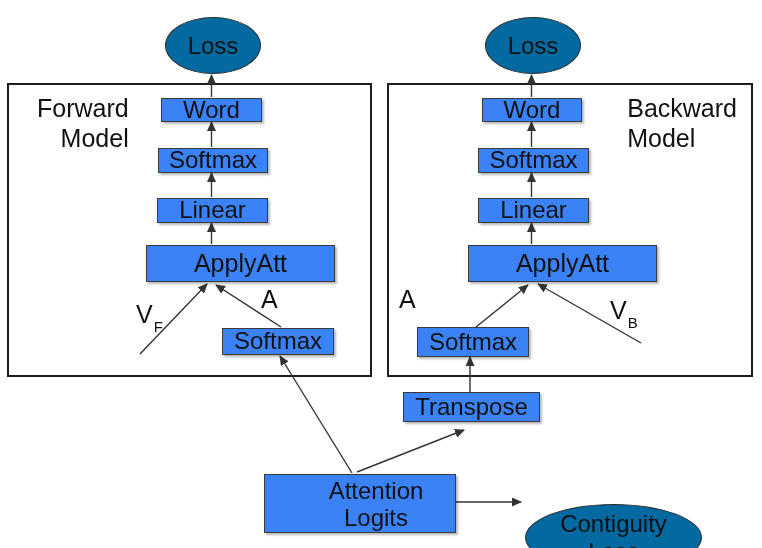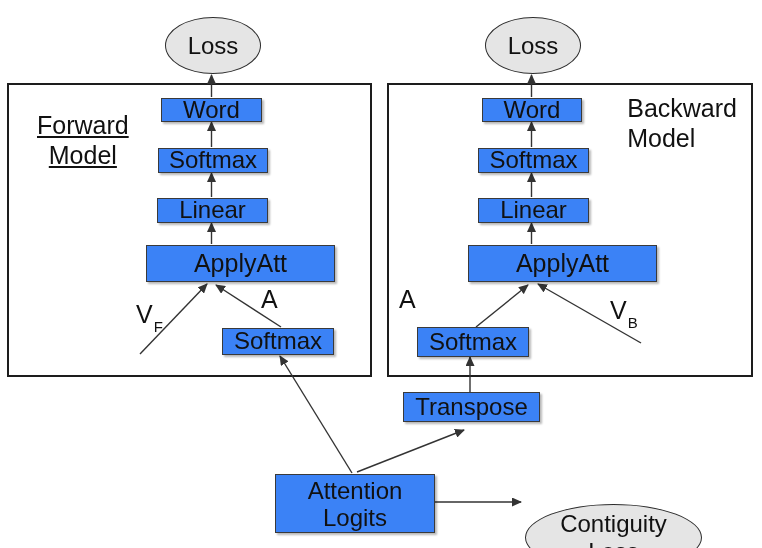--- a/index.html
+++ b/index.html
@@ -6,21 +6,21 @@
   .canvas{position:relative;width:762px;height:548px;background:#ffffff;
           font-family:"Liberation Sans",sans-serif;color:#111;overflow:hidden;}
   .container-box{position:absolute;border:2px solid #1d1d1d;background:transparent;z-index:1;}
   svg.wires{position:absolute;left:0;top:0;z-index:4;}
   .node{position:absolute;background:#3b82f6;border:1.5px solid #3a3a3a;
         display:flex;align-items:center;justify-content:center;
         font-size:24px;line-height:1.1;z-index:6;
         box-shadow:2px 2px 2px rgba(0,0,0,0.28);}
   .node.big{font-size:25px;margin-left:28px;}
   .node.multiline{line-height:27px;}
-  .ellipse{position:absolute;background:#e5e5e5;border:1.6px solid #2d2d2d;border-radius:50%;
+  .ellipse{position:absolute;background:#0369a1;border:1.6px solid #2d2d2d;border-radius:50%;
            display:flex;align-items:center;justify-content:center;
            font-size:24px;text-align:center;z-index:6;}
   .ellipse.multiline{line-height:28px;}
   .model-title{position:absolute;font-size:25px;line-height:30px;z-index:7;}
   .model-title.right{text-align:left;}
   .multiline{white-space:pre-line;text-align:center;}
   .var-label{position:absolute;font-size:25px;line-height:1;z-index:7;}
   .var-label .sub{font-size:15px;position:relative;top:9px;left:1px;}
 </style>
 </head>
@@ -50,21 +50,21 @@
       <line x1="531.5" y1="244" x2="531.5" y2="223" marker-end="url(#ah)"></line>
       <line x1="476" y1="327" x2="528" y2="285" marker-end="url(#ah)"></line>
       <line x1="641" y1="343" x2="538" y2="284" marker-end="url(#ah)"></line>
       <line x1="470" y1="399" x2="470" y2="357" marker-end="url(#ah)"></line>
       <line x1="357" y1="472" x2="464" y2="430" marker-end="url(#ah)"></line>
       <line x1="352" y1="473" x2="280" y2="356" marker-end="url(#ah)"></line>
       <line x1="433" y1="502" x2="521" y2="502" marker-end="url(#ah)"></line>
     </g>
   </svg>
 
-  <div class="model-title multiline" style="left:37px;top:110px;text-align:center;text-decoration:underline;">Forward
+  <div class="model-title multiline" style="left:37px;top:93px;text-align:right;">Forward
 Model</div>
   <div class="model-title right multiline" style="right:25px;top:93px;">Backward
 Model</div>
 
   <div class="ellipse" style="left:165px;top:17px;width:94px;height:55px;">Loss</div>
   <div class="ellipse" style="left:485px;top:17px;width:94px;height:55px;">Loss</div>
   <div class="ellipse multiline" style="left:525px;top:470px;width:175px;height:65px;margin-top:34px;">Contiguity
 Loss</div>
 
   <div class="node" style="left:161px;top:98px;width:99px;height:22px;">Word</div>
@@ -73,21 +73,21 @@
   <div class="node big" style="left:118px;top:245px;width:187px;height:35px;">ApplyAtt</div>
   <div class="node" style="left:222px;top:328px;width:110px;height:25px;">Softmax</div>
 
   <div class="node" style="left:482px;top:98px;width:98px;height:22px;">Word</div>
   <div class="node" style="left:478px;top:148px;width:109px;height:23px;">Softmax</div>
   <div class="node" style="left:478px;top:198px;width:109px;height:23px;">Linear</div>
   <div class="node big" style="left:440px;top:245px;width:187px;height:35px;">ApplyAtt</div>
   <div class="node" style="left:417px;top:327px;width:110px;height:28px;">Softmax</div>
 
   <div class="node" style="left:403px;top:392px;width:135px;height:28px;">Transpose</div>
-  <div class="node multiline" style="left:275px;top:474px;width:158px;height:57px;">Attention
+  <div class="node multiline" style="left:264px;top:474px;width:158px;height:57px;padding-left:32px;">Attention
 Logits</div>
 
   <div class="var-label" style="left:136px;top:302px;">
     <span>V</span><span class="sub">F</span>
   </div>
   <div class="var-label" style="left:261px;top:287px;">A</div>
   <div class="var-label" style="left:399px;top:287px;">A</div>
   <div class="var-label" style="left:610px;top:298px;">
     <span>V</span><span class="sub">B</span>
   </div>

